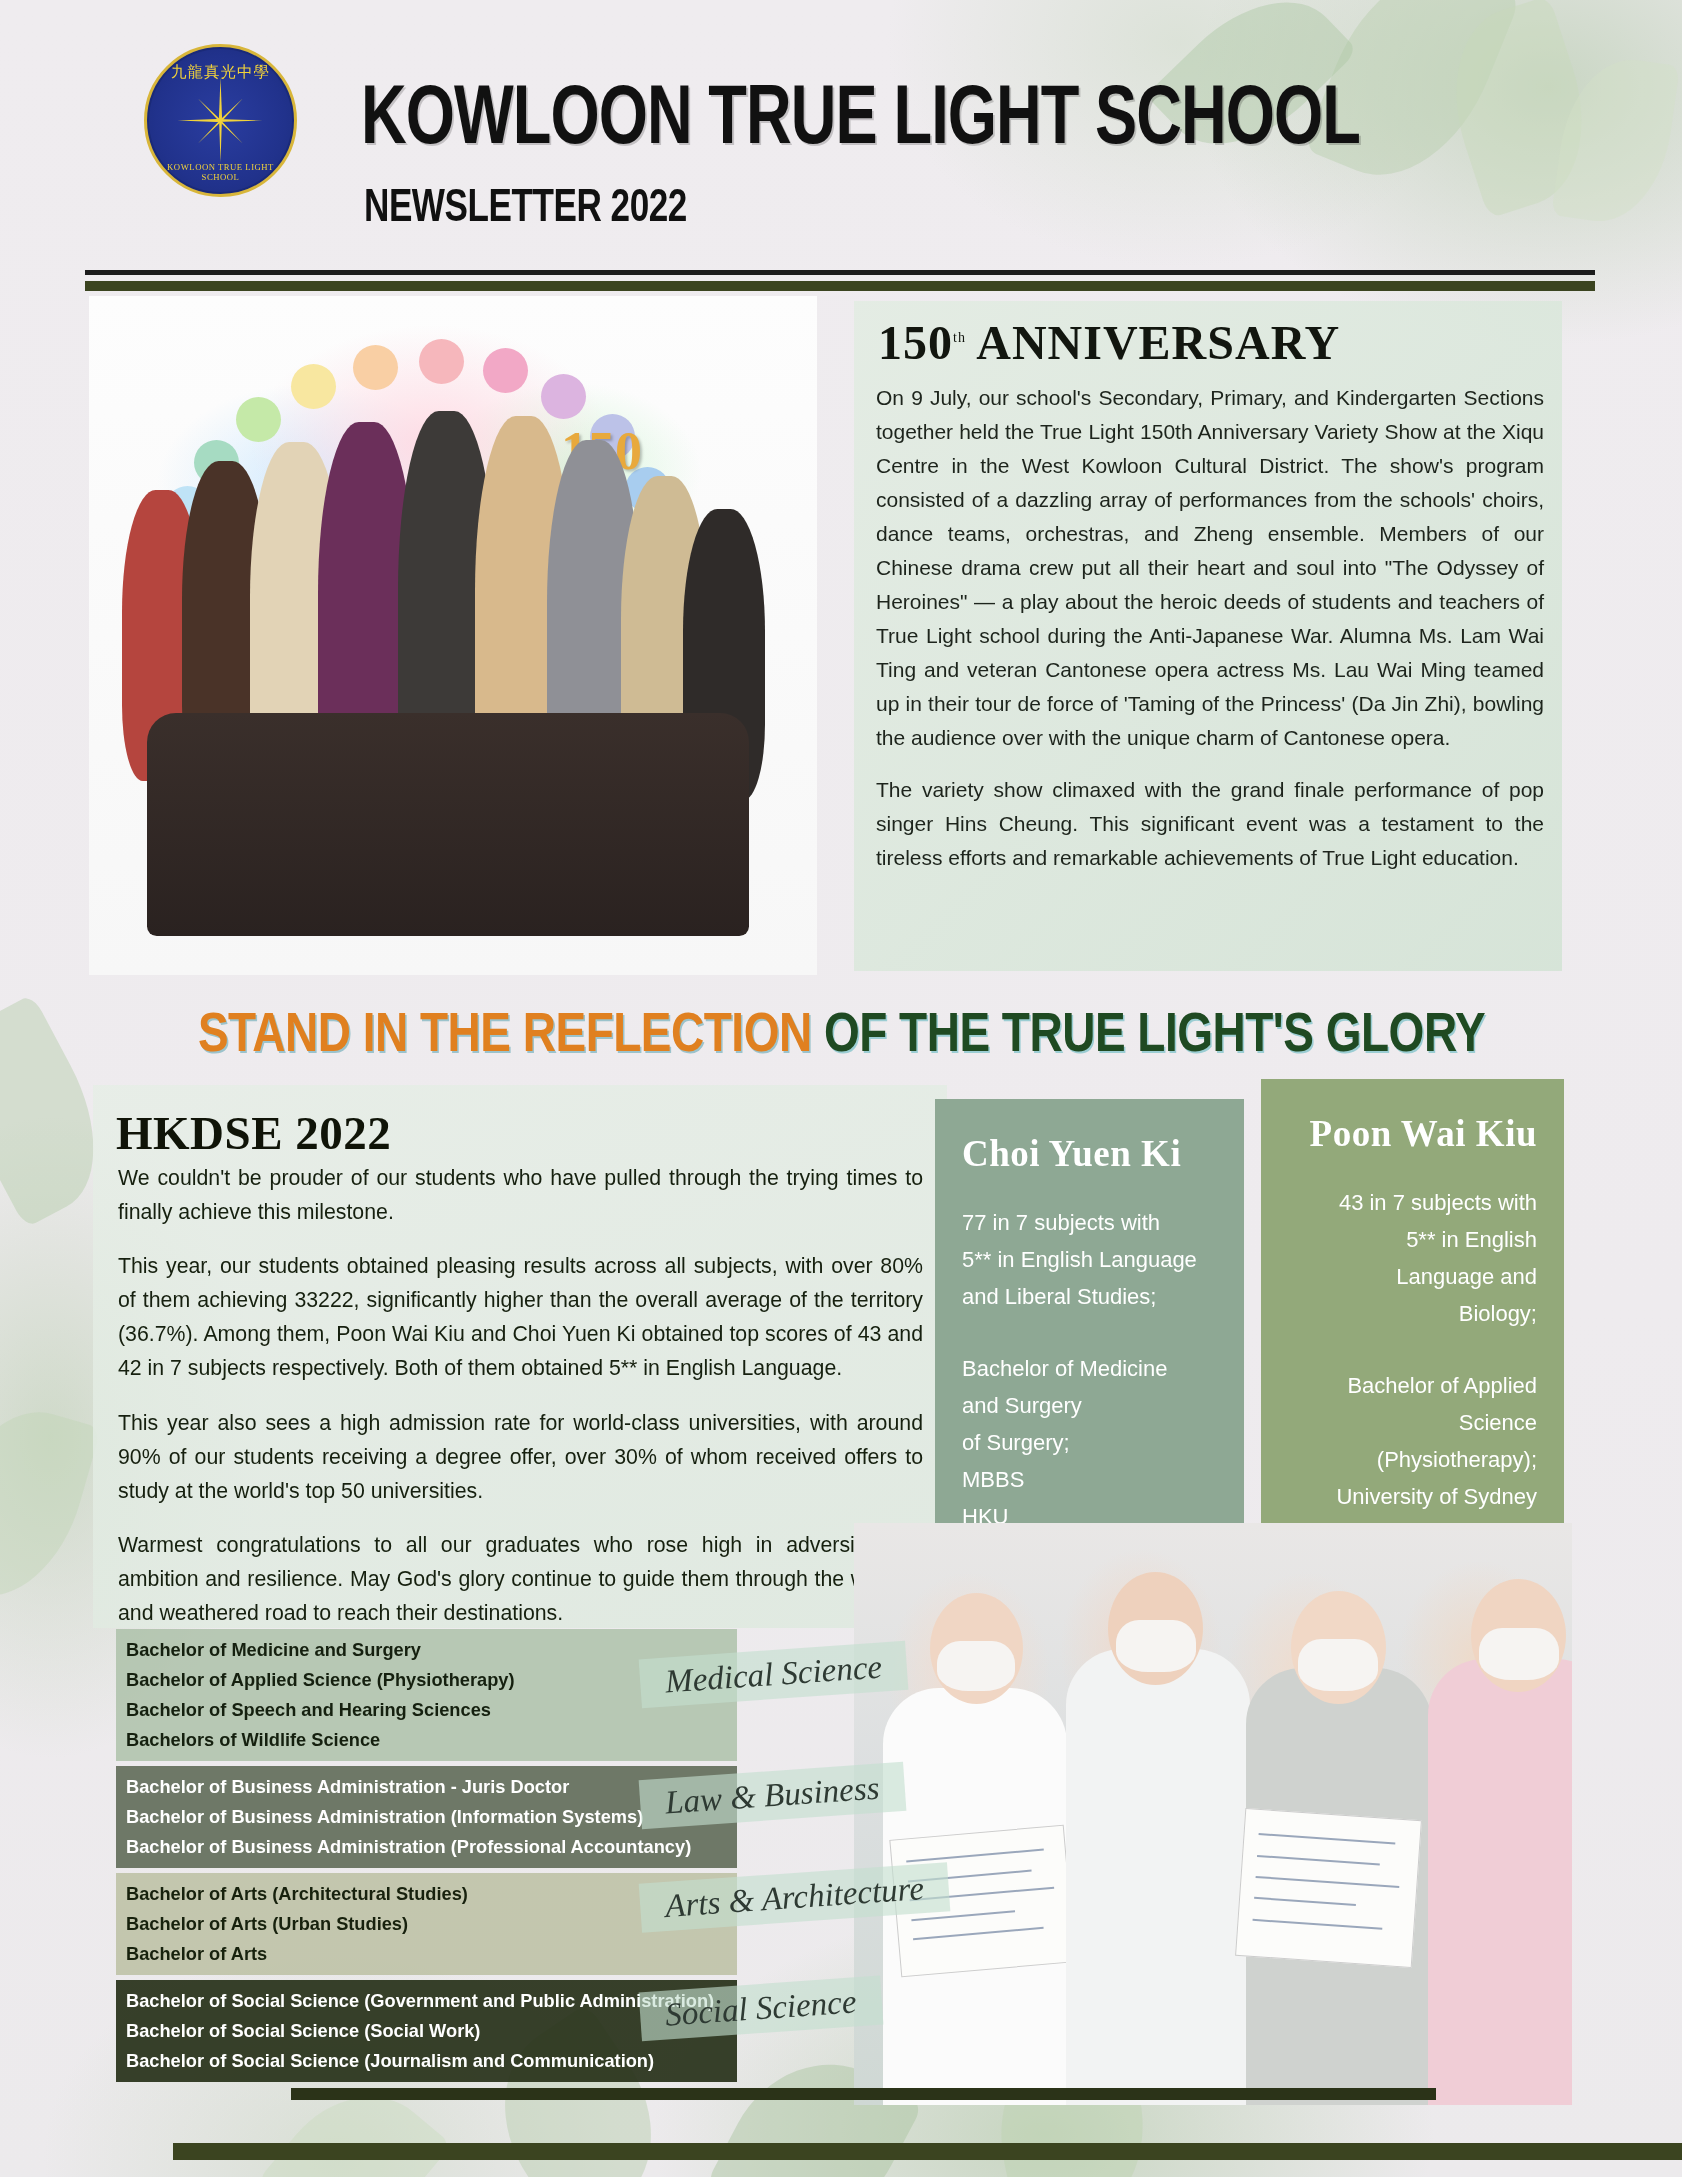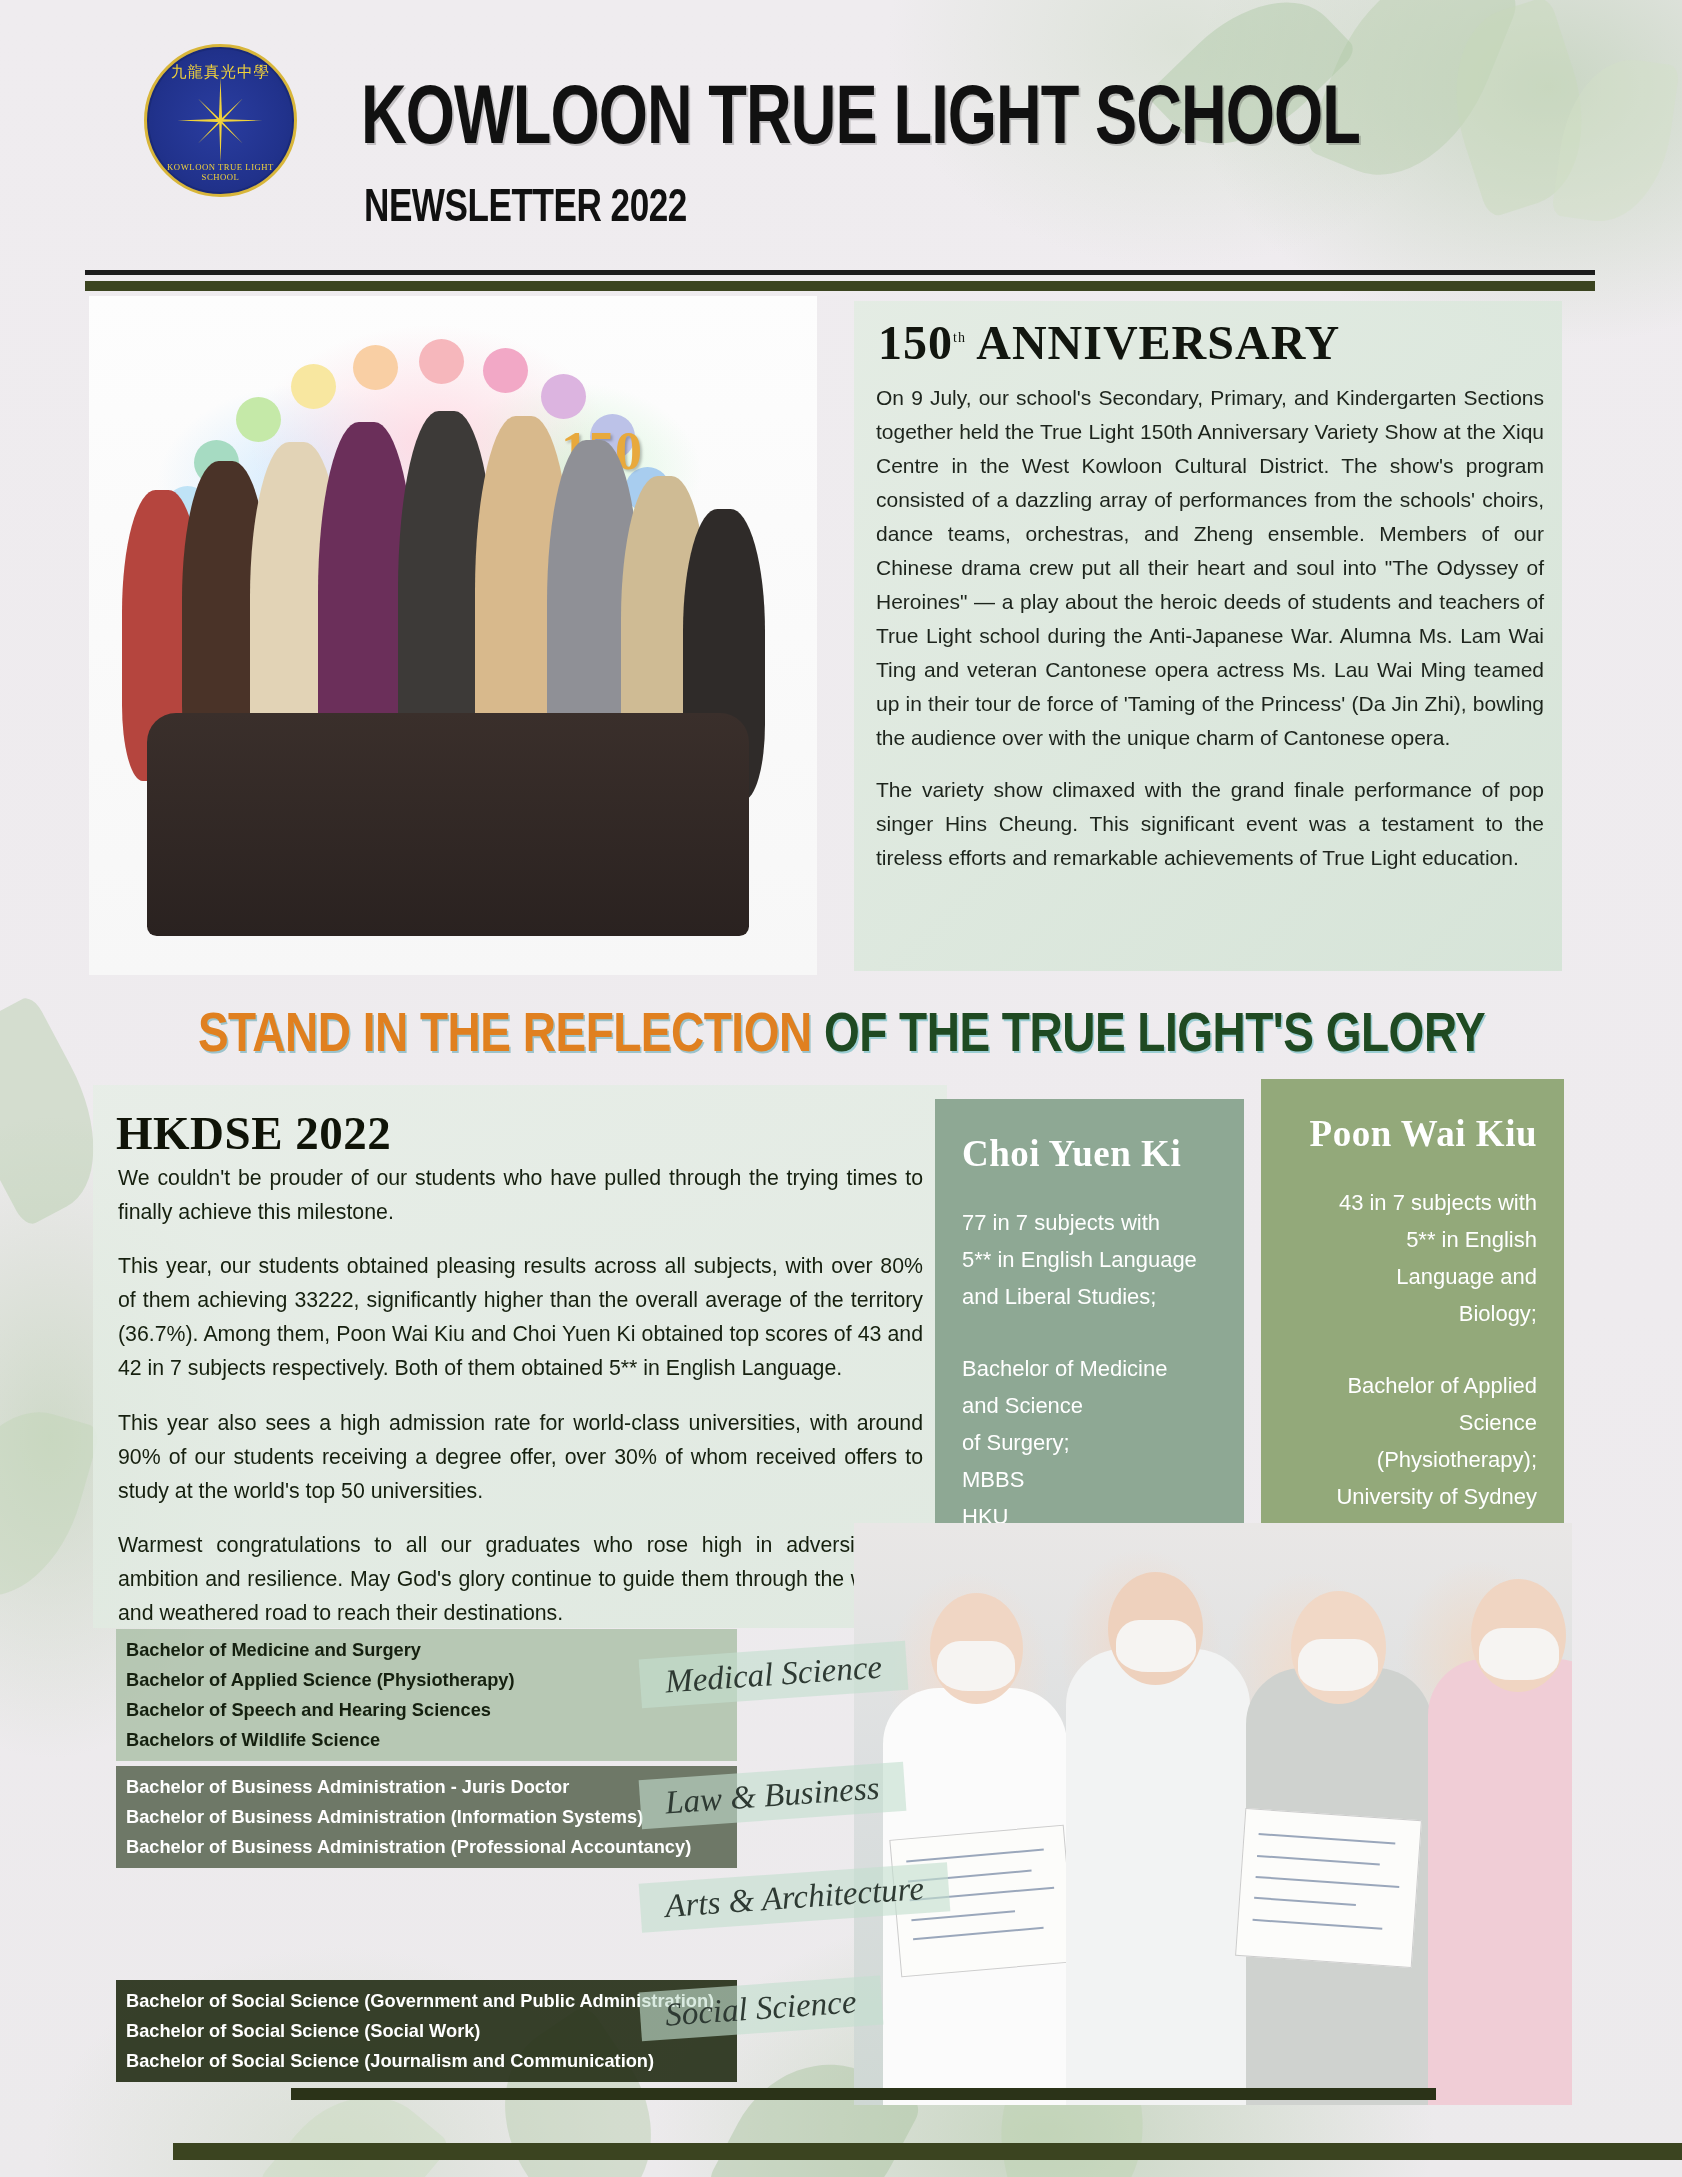--- a/index.html
+++ b/index.html
@@ -267,21 +267,21 @@
     <p>Warmest congratulations to all our graduates who rose high in adversity with ambition and resilience. May God's glory continue to guide them through the winding and weathered road to reach their destinations.</p>
   </div>
 
   <div class="card" id="card-choi">
     <div class="nm">Choi Yuen Ki</div>
     <div class="ln">77 in 7 subjects with</div>
     <div class="ln">5** in English Language</div>
     <div class="ln">and Liberal Studies;</div>
     <div class="sp"></div>
     <div class="ln">Bachelor of Medicine</div>
-    <div class="ln">and Science</div>
+    <div class="ln">and Surgery</div>
     <div class="ln">of Surgery;</div>
     <div class="ln">MBBS</div>
     <div class="ln">HKU</div>
   </div>
 
   <div class="card" id="card-poon">
     <div class="nm">Poon Wai Kiu</div>
     <div class="ln">43 in 7 subjects with</div>
     <div class="ln">5** in English</div>
     <div class="ln">Language and</div>
@@ -333,20 +333,25 @@
   </div>
   <div class="ribbon" id="rib-med">Medical Science</div>
 
   <div class="deg-group" id="grp-law">
     <div class="deg-row">Bachelor of Business Administration - Juris Doctor</div>
     <div class="deg-row">Bachelor of Business Administration (Information Systems)</div>
     <div class="deg-row">Bachelor of Business Administration (Professional Accountancy)</div>
   </div>
   <div class="ribbon" id="rib-law">Law &amp; Business</div>
 
+  <div class="deg-group" id="grp-art">
+    <div class="deg-row">Bachelor of Arts (Architectural Studies)</div>
+    <div class="deg-row">Bachelor of Arts (Urban Studies)</div>
+    <div class="deg-row">Bachelor of Arts</div>
+  </div>
   <div class="ribbon" id="rib-art">Arts &amp; Architecture</div>
 
   <div class="deg-group" id="grp-soc">
     <div class="deg-row">Bachelor of Social Science (Government and Public Administration)</div>
     <div class="deg-row">Bachelor of Social Science (Social Work)</div>
     <div class="deg-row">Bachelor of Social Science (Journalism and Communication)</div>
   </div>
   <div class="ribbon" id="rib-soc">Social Science</div>
 
   <div class="rule-bot"></div>

